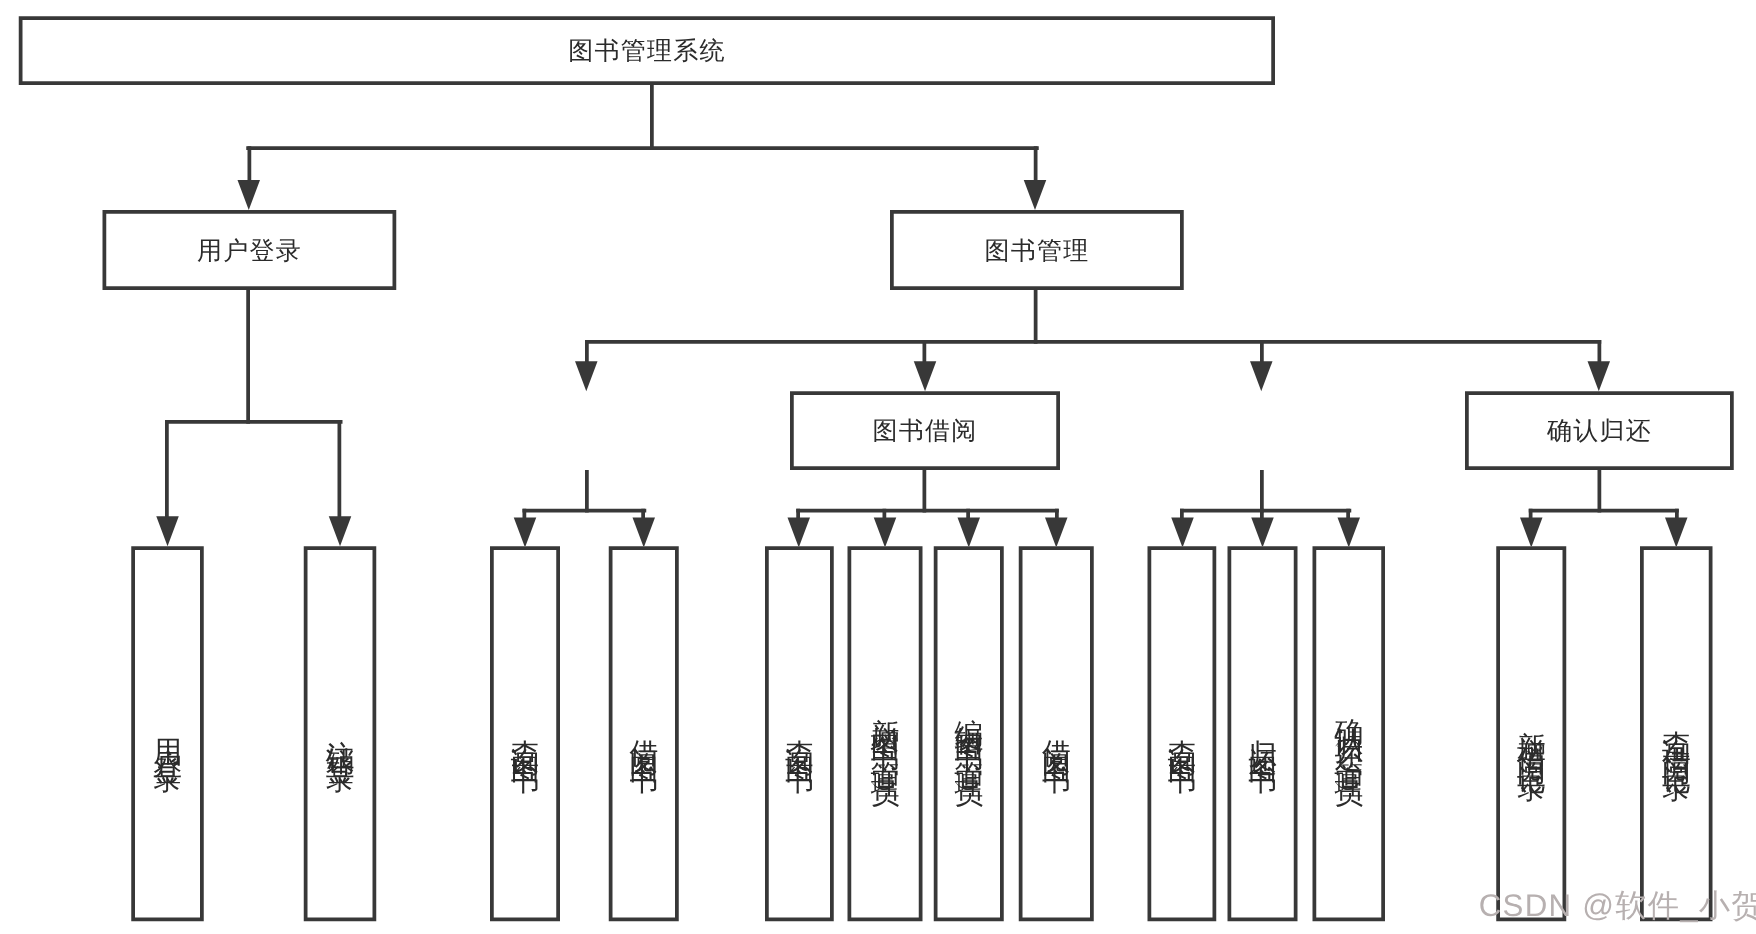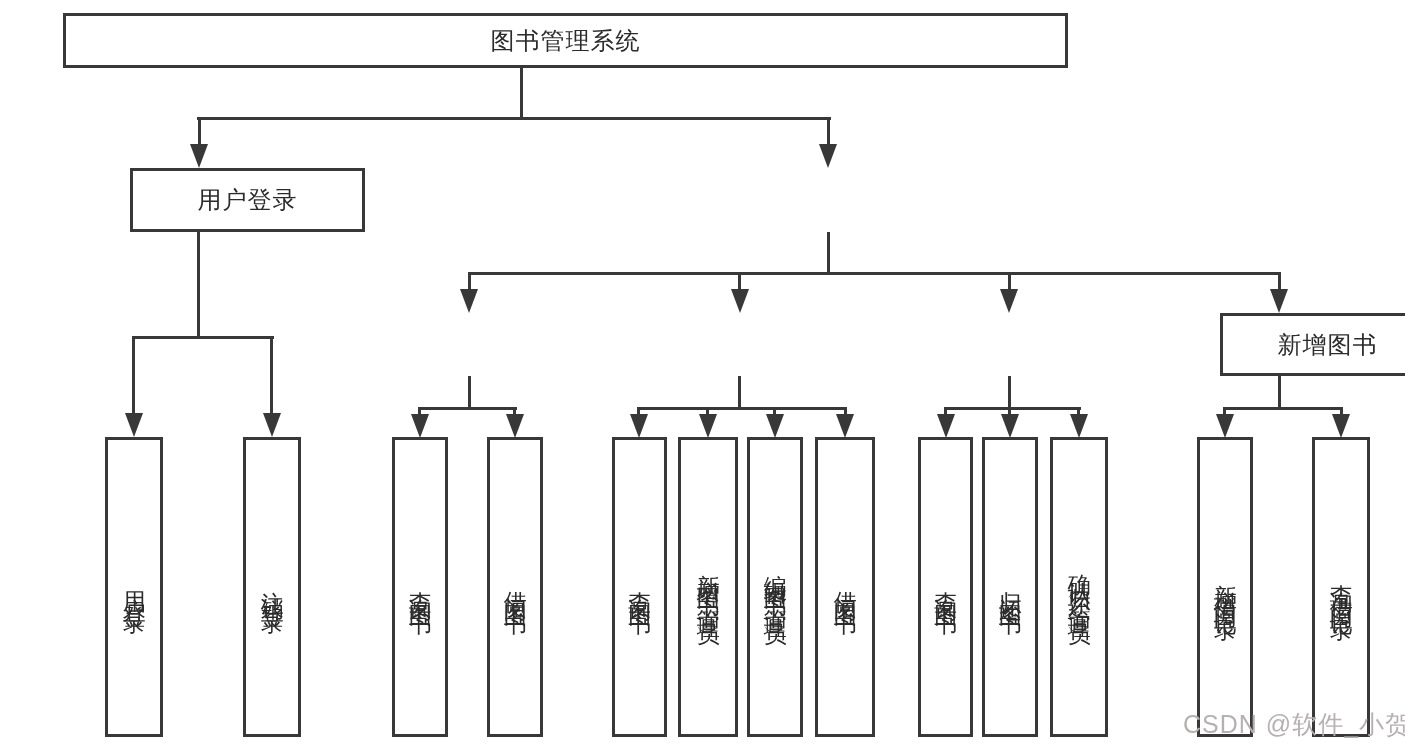--- a/index.html
+++ b/index.html
@@ -10,21 +10,21 @@
   }
   html,body{margin:0;padding:0;background:var(--bg);}
   #stage{
     position:relative;width:1405px;height:747px;background:var(--bg);
     font-family:"Liberation Sans","DejaVu Sans",sans-serif;
     color:var(--text);overflow:hidden;
   }
   .box{
     position:absolute;background:#fff;border:3px solid var(--line);
     box-sizing:border-box;display:flex;align-items:center;justify-content:center;
-    font-size:24px;color:var(--text);letter-spacing:1px;margin-left:48px;
+    font-size:20px;color:var(--text);letter-spacing:1px;
   }
   .vbox{
     position:absolute;top:437px;height:300px;background:#fff;
     border:3px solid var(--line);box-sizing:border-box;
     display:flex;align-items:center;justify-content:center;
     font-size:23px;color:var(--text);
   }
   .vtext{writing-mode:vertical-rl;text-orientation:mixed;letter-spacing:7px;line-height:1.1;}
   .h{position:absolute;height:3px;background:var(--line);}
   .v{position:absolute;width:3px;background:var(--line);}
@@ -50,41 +50,47 @@
   <div class="v" style="left:520px;top:68px;height:50px;"></div>
   <div class="h" style="left:197px;top:117px;width:634px;"></div>
   <div class="v" style="left:198px;top:117px;height:30px;"></div>
   <div class="arrow" style="left:190px;top:144px;"></div>
   <div class="v" style="left:827px;top:117px;height:30px;"></div>
   <div class="arrow" style="left:819px;top:144px;"></div>
 
   <div class="box" style="left:82px;top:168px;width:235px;height:64px;">
     <span>用户登录</span>
   </div>
+  <div class="box" style="left:712px;top:168px;width:235px;height:64px;">
+    <span>图书管理</span>
+  </div>
 
   <div class="v" style="left:197px;top:232px;height:107px;"></div>
   <div class="h" style="left:132px;top:336px;width:142px;"></div>
   <div class="v" style="left:132px;top:336px;height:80px;"></div>
   <div class="arrow" style="left:125px;top:413px;"></div>
   <div class="v" style="left:270px;top:336px;height:80px;"></div>
   <div class="arrow" style="left:263px;top:413px;"></div>
 
   <div class="v" style="left:827px;top:232px;height:43px;"></div>
   <div class="h" style="left:468px;top:272px;width:813px;"></div>
   <div class="v" style="left:468px;top:272px;height:20px;"></div>
   <div class="arrow" style="left:460px;top:289px;"></div>
   <div class="v" style="left:738px;top:272px;height:20px;"></div>
   <div class="arrow" style="left:731px;top:289px;"></div>
   <div class="v" style="left:1008px;top:272px;height:20px;"></div>
   <div class="arrow" style="left:1000px;top:289px;"></div>
   <div class="v" style="left:1278px;top:272px;height:20px;"></div>
   <div class="arrow" style="left:1270px;top:289px;"></div>
 
+  <div class="box" style="left:632px;top:313px;width:216px;height:63px;">
+    <span>图书借阅</span>
+  </div>
   <div class="box" style="left:1172px;top:313px;width:215px;height:63px;">
-    <span>新增图书</span>
+    <span>确认归还</span>
   </div>
 
   <div class="v" style="left:468px;top:376px;height:34px;"></div>
   <div class="h" style="left:418px;top:407px;width:99px;"></div>
   <div class="v" style="left:418px;top:407px;height:12px;"></div>
   <div class="arrow" style="left:411px;top:414px;"></div>
   <div class="v" style="left:513px;top:407px;height:12px;"></div>
   <div class="arrow" style="left:506px;top:414px;"></div>
 
   <div class="v" style="left:738px;top:376px;height:34px;"></div>

